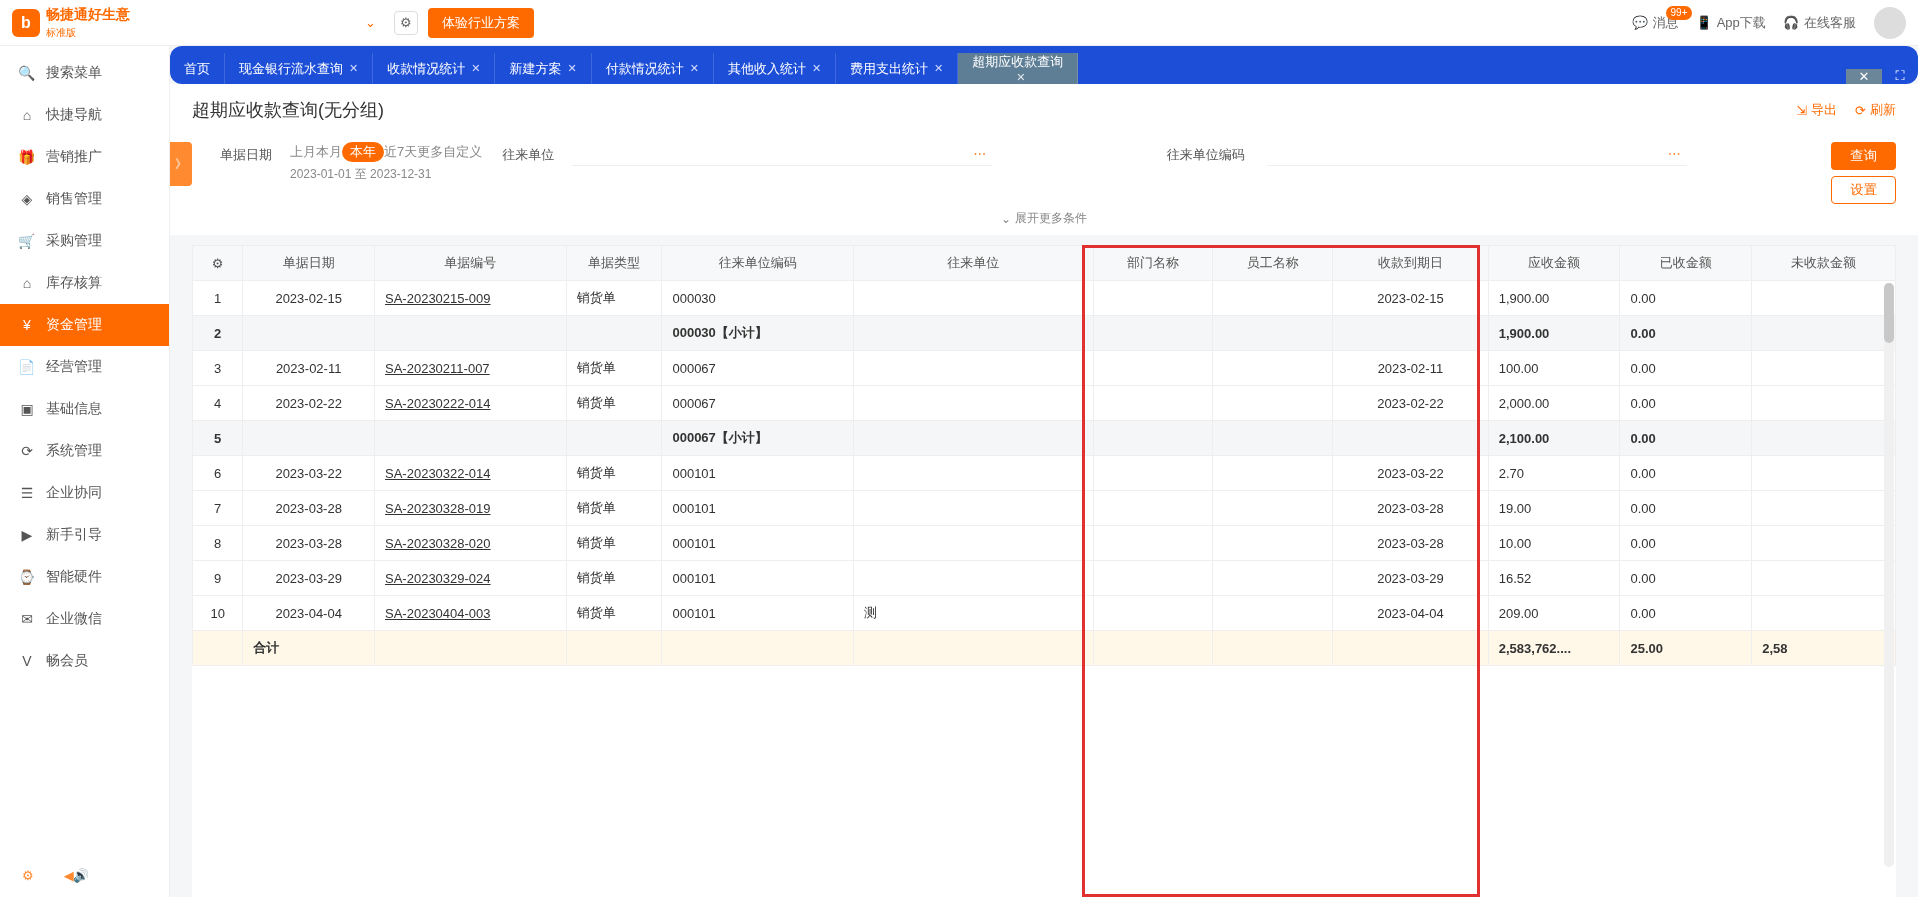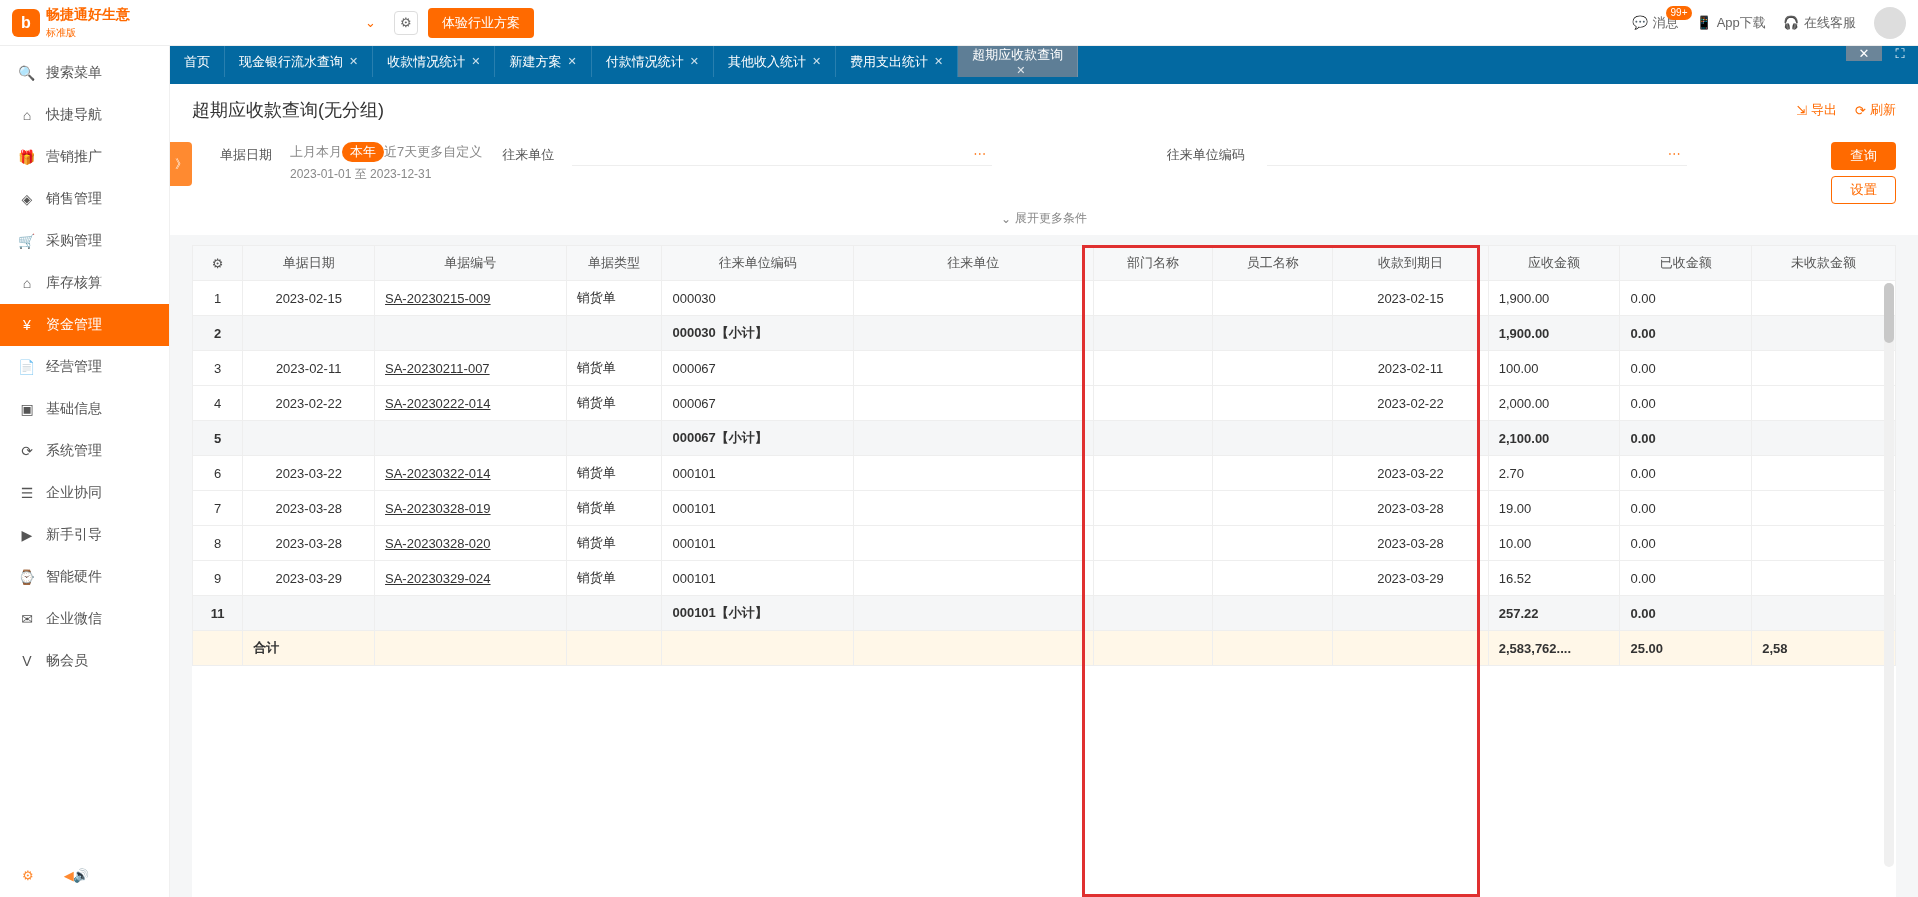--- a/index.html
+++ b/index.html
@@ -32,21 +32,21 @@
 .side-item { display: flex; align-items: center; gap: 10px; padding: 12px 18px; color: #555; cursor: pointer; font-size: 14px; }
 .side-item.active { background: #ff6a00; color: #fff; }
 .side-icon { width: 18px; height: 18px; display: inline-flex; align-items: center; justify-content: center; }
 .side-bottom { height: 44px; display: flex; align-items: center; gap: 30px; padding-left: 22px; color: #ff8a30; }
 .side-bottom .sbi { cursor: pointer; }
 
 
 .main { flex: 1; display: flex; flex-direction: column; background: #f5f6f7; min-width: 0; }
 
 
-.tabs { height: 38px; background: #0369a1; display: flex; align-items: flex-start; color: #fff; font-size: 13px; }
+.tabs { height: 38px; background: #1d4ed8; display: flex; align-items: flex-end; color: #fff; font-size: 13px; border-radius: 12px; }
 .tab { display: flex; align-items: center; padding: 0 14px; cursor: pointer; white-space: nowrap; border-right: 1px solid rgba(255,255,255,0.15); }
 .tab.active { background: #5e7e96; flex-direction: column; }
 .tab .x { margin-left: 6px; font-size: 11px; opacity: 0.8; }
 .tabs-spacer { flex: 1; }
 .tabs-close { width: 36px; display: flex; align-items: center; justify-content: center; background: #6b8599; cursor: pointer; }
 .tabs-expand { width: 36px; display: flex; align-items: center; justify-content: center; cursor: pointer; }
 
 
 .page-head { background: #fff; padding: 14px 22px 10px; display: flex; align-items: center; }
 .page-title { font-size: 18px; font-weight: 500; color: #333; }
@@ -451,31 +451,31 @@
                   <td>销货单</td>
                   <td>000101</td>
                   <td></td>
                   <td></td>
                   <td></td>
                   <td class="ctr">2023-03-29</td>
                   <td class="num">16.52</td>
                   <td class="num">0.00</td>
                   <td></td>
                 </tr>
-                <tr class="subtotal">
-                  <td class="ctr">11</td>
-                  <td></td>
-                  <td></td>
-                  <td></td>
-                  <td>000101【小计】</td>
-                  <td></td>
-                  <td></td>
-                  <td></td>
-                  <td></td>
-                  <td class="num">257.22</td>
+                <tr>
+                  <td class="ctr">10</td>
+                  <td class="ctr">2023-04-04</td>
+                  <td class="lnk">SA-20230404-003</td>
+                  <td>销货单</td>
+                  <td>000101</td>
+                  <td>测</td>
+                  <td></td>
+                  <td></td>
+                  <td class="ctr">2023-04-04</td>
+                  <td class="num">209.00</td>
                   <td class="num">0.00</td>
                   <td></td>
                 </tr>
               </tbody>
             <tfoot class="tbl-foot">
                 <tr id="tfoot-row">
                   <td></td>
                   <td colspan="1">合计</td>
                   <td></td>
                   <td></td>

